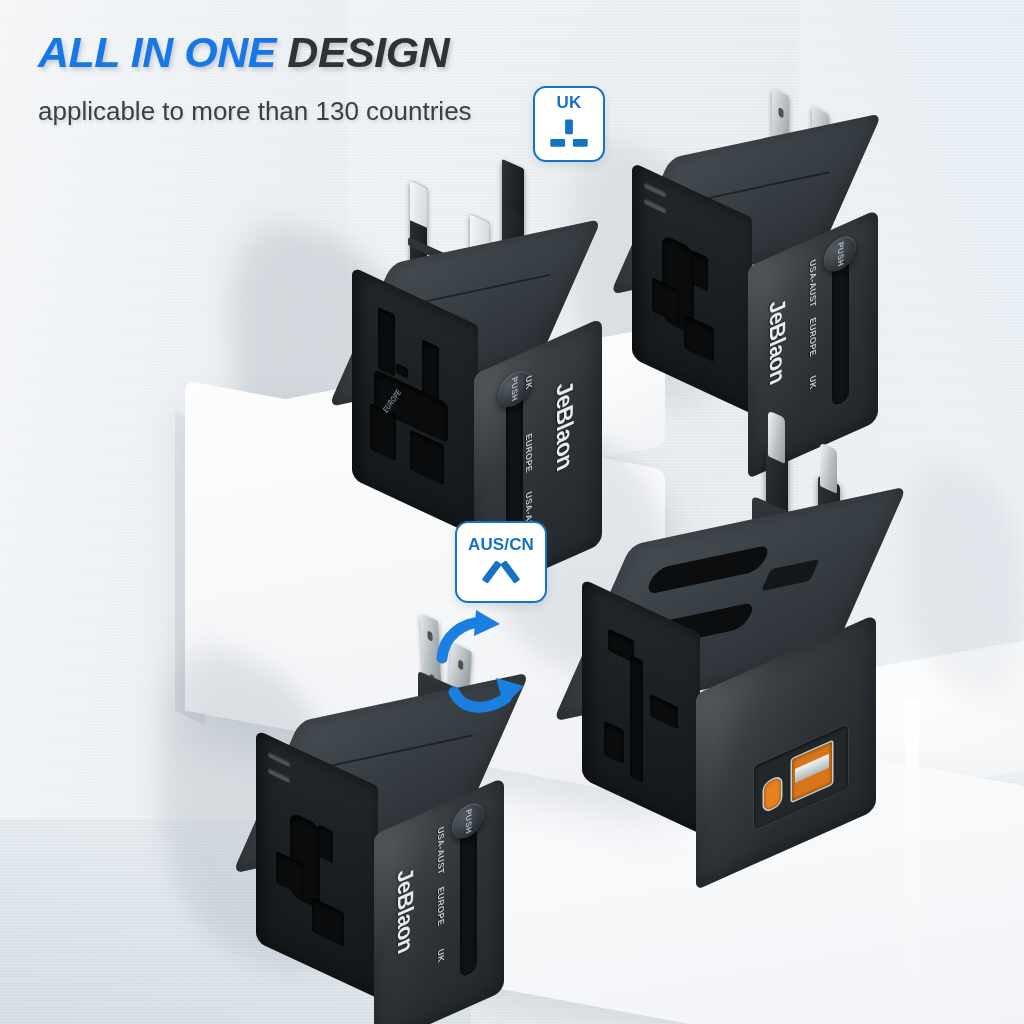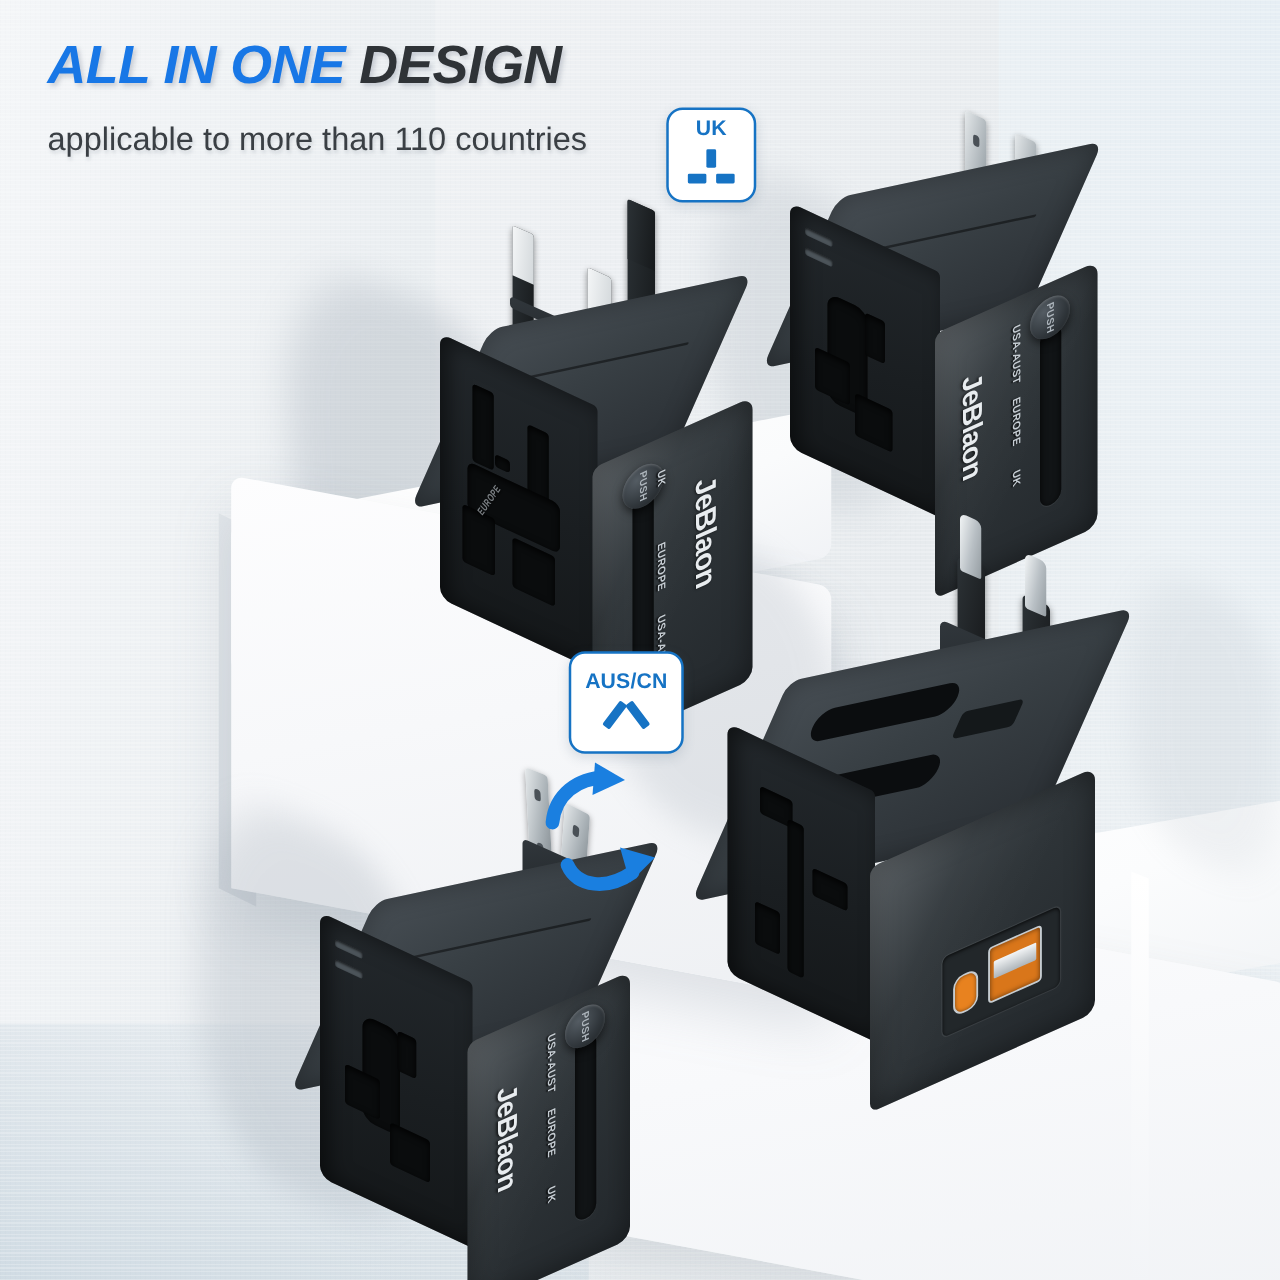--- a/index.html
+++ b/index.html
@@ -278,21 +278,21 @@
   <div class="ped ped-upper"></div>
 
   <div class="shadow sh-eukr"></div>
   <div class="shadow sh-eukr2"></div>
   <div class="shadow sh-auscn"></div>
 
   <div class="headline">
     <span class="hl-blue">ALL IN ONE</span>
     <span class="hl-dark">DESIGN</span>
   </div>
-  <div class="subline">applicable to more than 110 countries</div>
+  <div class="subline">applicable to more than 130 countries</div>
 
   <div class="adapter" style="left:352px;top:160px;width:260px;height:360px;">
 
     <div class="pin pin-uk" style="left:58px;top:24px;width:17px;height:118px;transform:skewY(24deg);">
       <div class="tip"></div>
     </div>
     <div class="pin pin-uk" style="left:118px;top:58px;width:19px;height:110px;transform:skewY(24deg);">
       <div class="tip"></div>
     </div>
     <div class="pin pin-uk" style="left:150px;top:4px;width:22px;height:140px;transform:skewY(24deg);">

